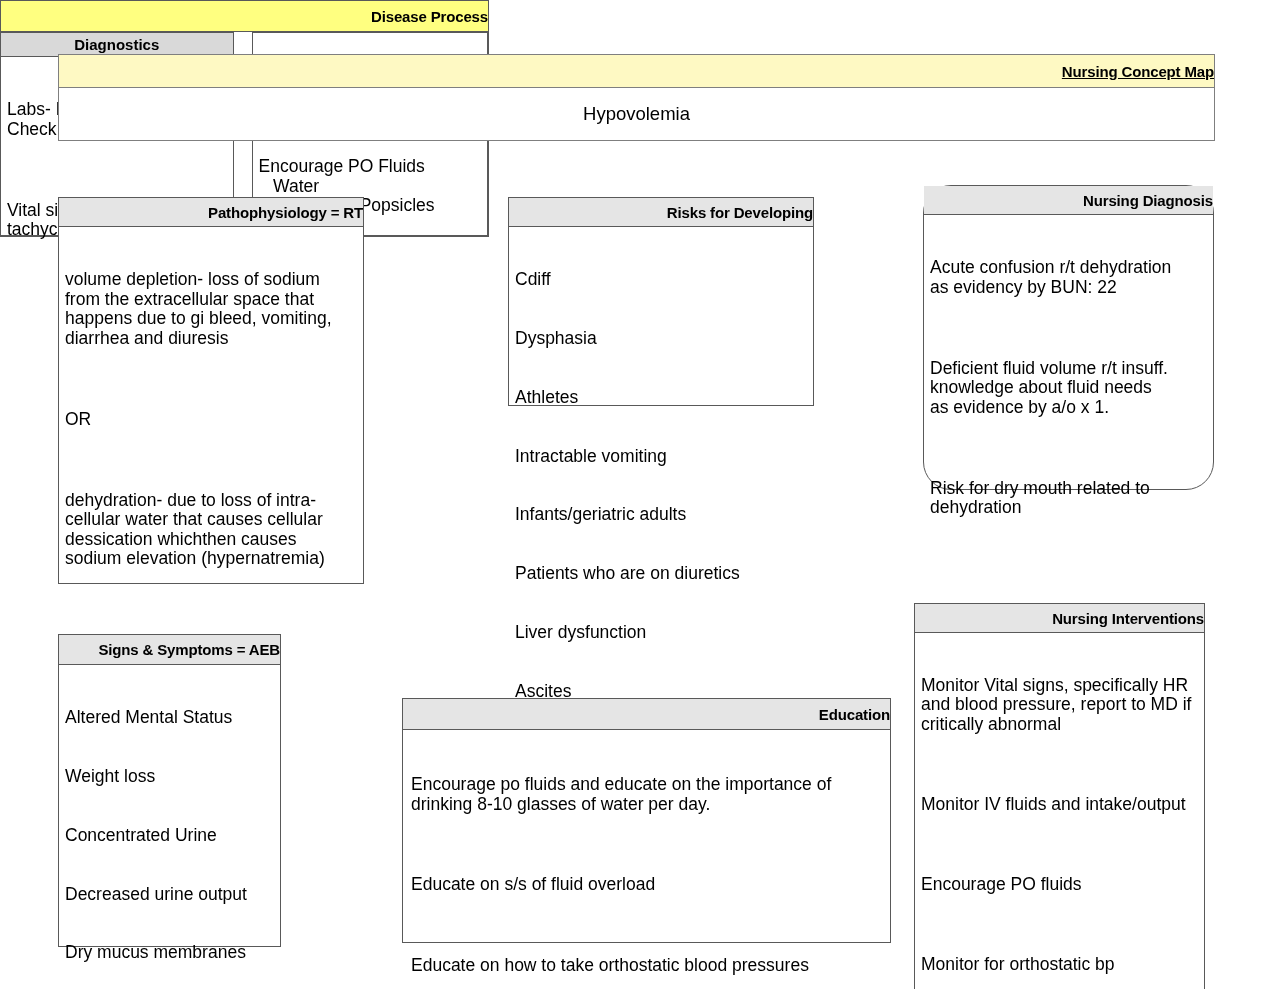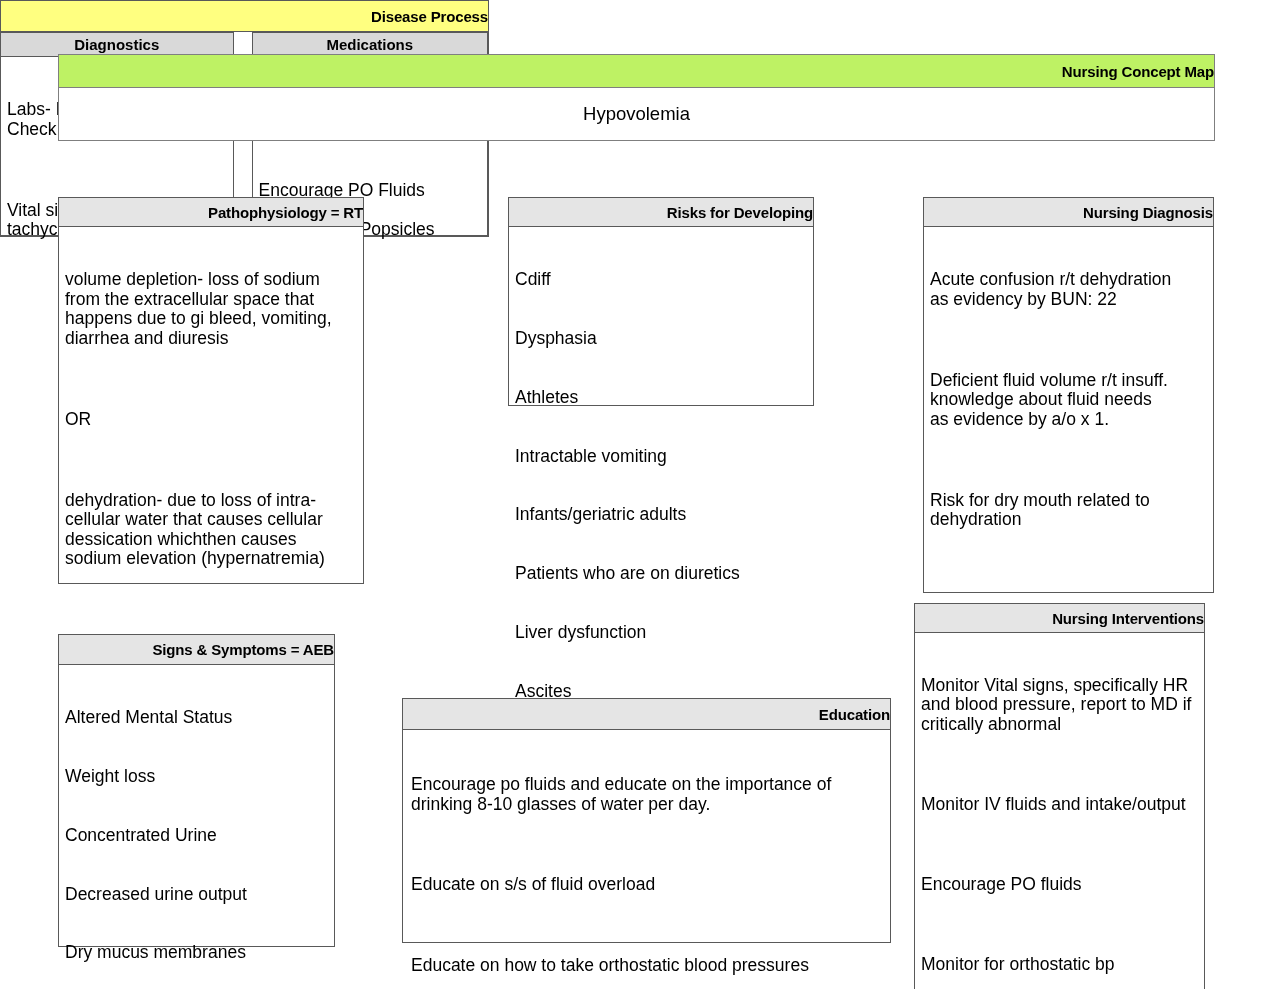--- a/index.html
+++ b/index.html
@@ -30,21 +30,21 @@
     background: #ffffff;
     border: 1px solid #595959;
   }
   .hdr {
     font-weight: bold;
     text-align: right;
     border-bottom: 1px solid #595959;
     letter-spacing: -0.15px;
   }
   .hdr-yellow { background: #e5e5e5; }
-  .hdr-gray   { background: #bef264; }
+  .hdr-gray   { background: #fef9c3; text-decoration: underline; }
 
   .body-text {
     font-size: 17.5px;
     line-height: 19.6px;
     padding: 4px 5px 4px 6px;
     white-space: pre-wrap;
   }
 
   
   #title-block {
@@ -69,21 +69,21 @@
 
   
   #patho-box { left: 58px; top: 197px; width: 306px; height: 387px; }
   #patho-box .hdr { height: 29px; line-height: 29px; font-size: 15px; }
 
   
   #risks-box { left: 508px; top: 197px; width: 306px; height: 209px; }
   #risks-box .hdr { height: 29px; line-height: 29px; font-size: 15px; }
 
   
-  #dx-box { left: 923px; top: 197px; width: 291px; height: 396px; }
+  #dx-box { left: 923px; top: 185px; width: 291px; height: 305px; border-radius: 28px; }
   #dx-box .hdr { height: 29px; line-height: 29px; font-size: 15px; }
 
   
   #disease-box {
     left: 402px;
     top: 433px;
     width: 489px;
     height: 237px;
     border: 1px solid #595959;
     background: transparent;
@@ -112,21 +112,21 @@
     height: 24px;
     line-height: 24px;
     text-align: center;
     font-weight: bold;
     font-size: 15px;
     background: #d9d9d9;
     border-bottom: 1px solid #595959;
   }
 
   
-  #ss-box { left: 58px; top: 634px; width: 277px; height: 313px; }
+  #ss-box { left: 58px; top: 634px; width: 223px; height: 313px; }
   #ss-box .hdr { height: 30px; line-height: 30px; font-size: 15px; }
 
   
   #edu-box { left: 402px; top: 698px; width: 489px; height: 245px; }
   #edu-box .hdr { height: 31px; line-height: 31px; font-size: 15px; }
   #edu-box .body-text { padding: 6px 8px; line-height: 19.5px; }
 
   
   #ni-box { left: 914px; top: 603px; width: 291px; height: 445px; }
   #ni-box .hdr { height: 29px; line-height: 29px; font-size: 15px; }
@@ -195,21 +195,20 @@
         <div class="subhdr">Diagnostics</div>
         <div class="body-text">
           <p class="para">Labs- BUN/Cr, Na+, UA
 Check skin turgor,</p>
           <p class="para">Vital sign changes:
 tachycardia, hypotension</p>
         </div>
       </div>
 
       <div class="dp-col right">
-        <div class="subhdr">Medications</div>
         <div class="body-text">
           <p class="para">IV Fluids- 0.9% NS</p>
           <p class="para">Encourage PO Fluids
    Water
      Pedialyte/Popsicles</p>
         </div>
       </div>
 
     </div>
   </div>

